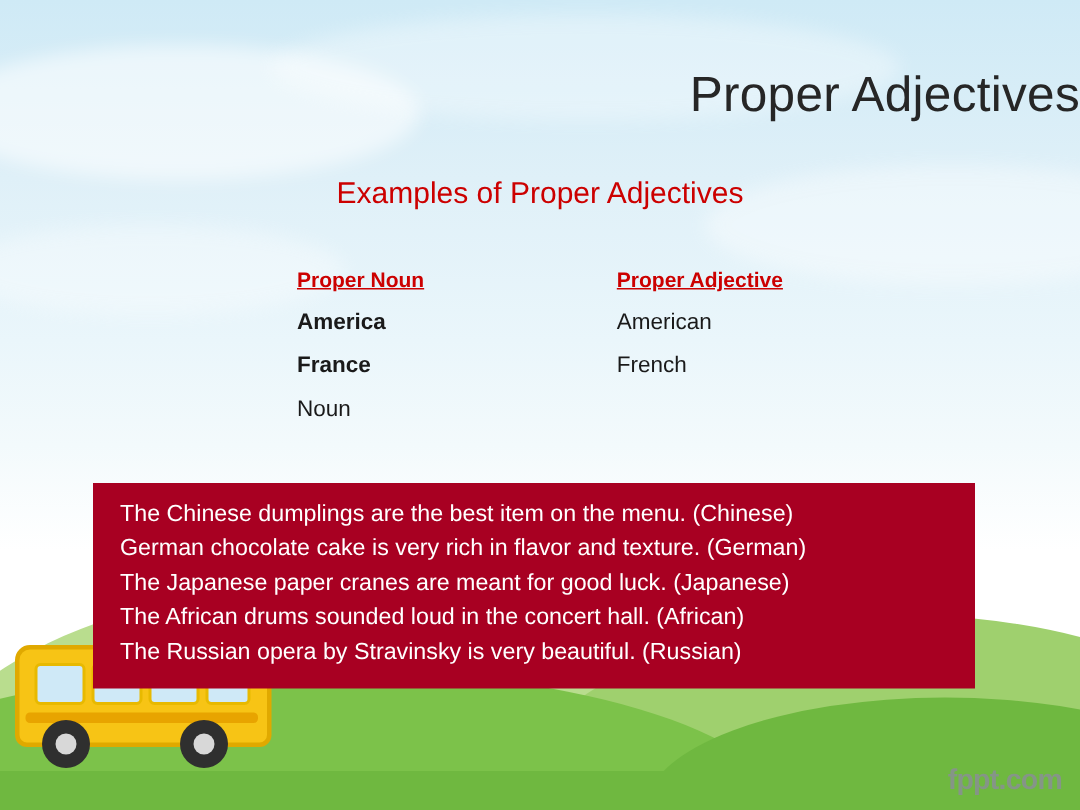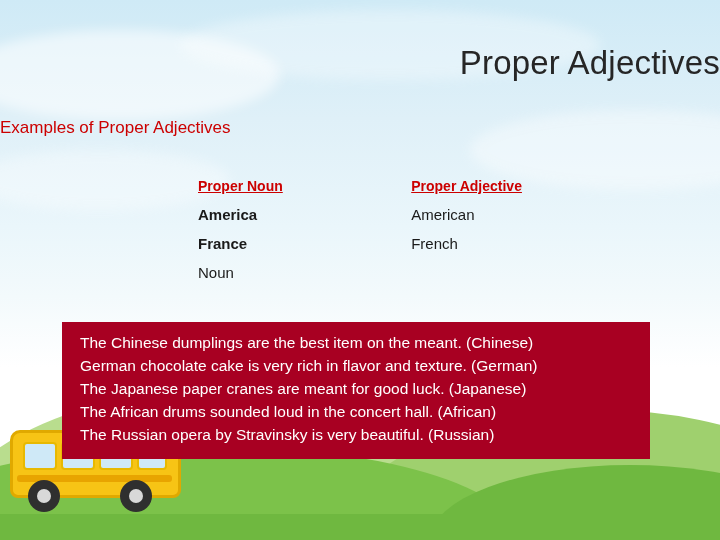--- a/index.html
+++ b/index.html
@@ -137,22 +137,22 @@
     left: 0; right: 0;
     text-align: right;
     font-size: 33px;
     color: #262626;
     letter-spacing: .2px;
   }
   .subtitle {
     position: absolute;
     top: 118px;
     left: 0; right: 0;
-    text-align: left;
-    font-size: 17px;
+    text-align: center;
+    font-size: 20px;
     color: #cc0000;
   }
 
   
   .table {
     position: absolute;
     top: 178px;
     left: 150px;
     width: 430px;
   }
@@ -246,21 +246,22 @@
     <div class="trow">
       <div class="cell col1">France</div>
       <div class="cell col2">French</div>
     </div>
     <div class="trow">
       <div class="cell col2">Noun</div>
     </div>
   </div>
 
   <div class="panel">
-    <p>The Chinese dumplings are the best item on the meant. (Chinese)</p>
+    <p>The Chinese dumplings are the best item on the menu. (Chinese)</p>
     <p>German chocolate cake is very rich in flavor and texture.  (German)</p>
     <p>The Japanese paper cranes are meant for good luck. (Japanese)</p>
     <p>The African drums sounded loud in the concert hall.  (African)</p>
     <p>The Russian opera by Stravinsky is very beautiful. (Russian)</p>
   </div>
 
+  <div class="watermark">fppt.com</div>
 
 </div>
 
 </body></html>

